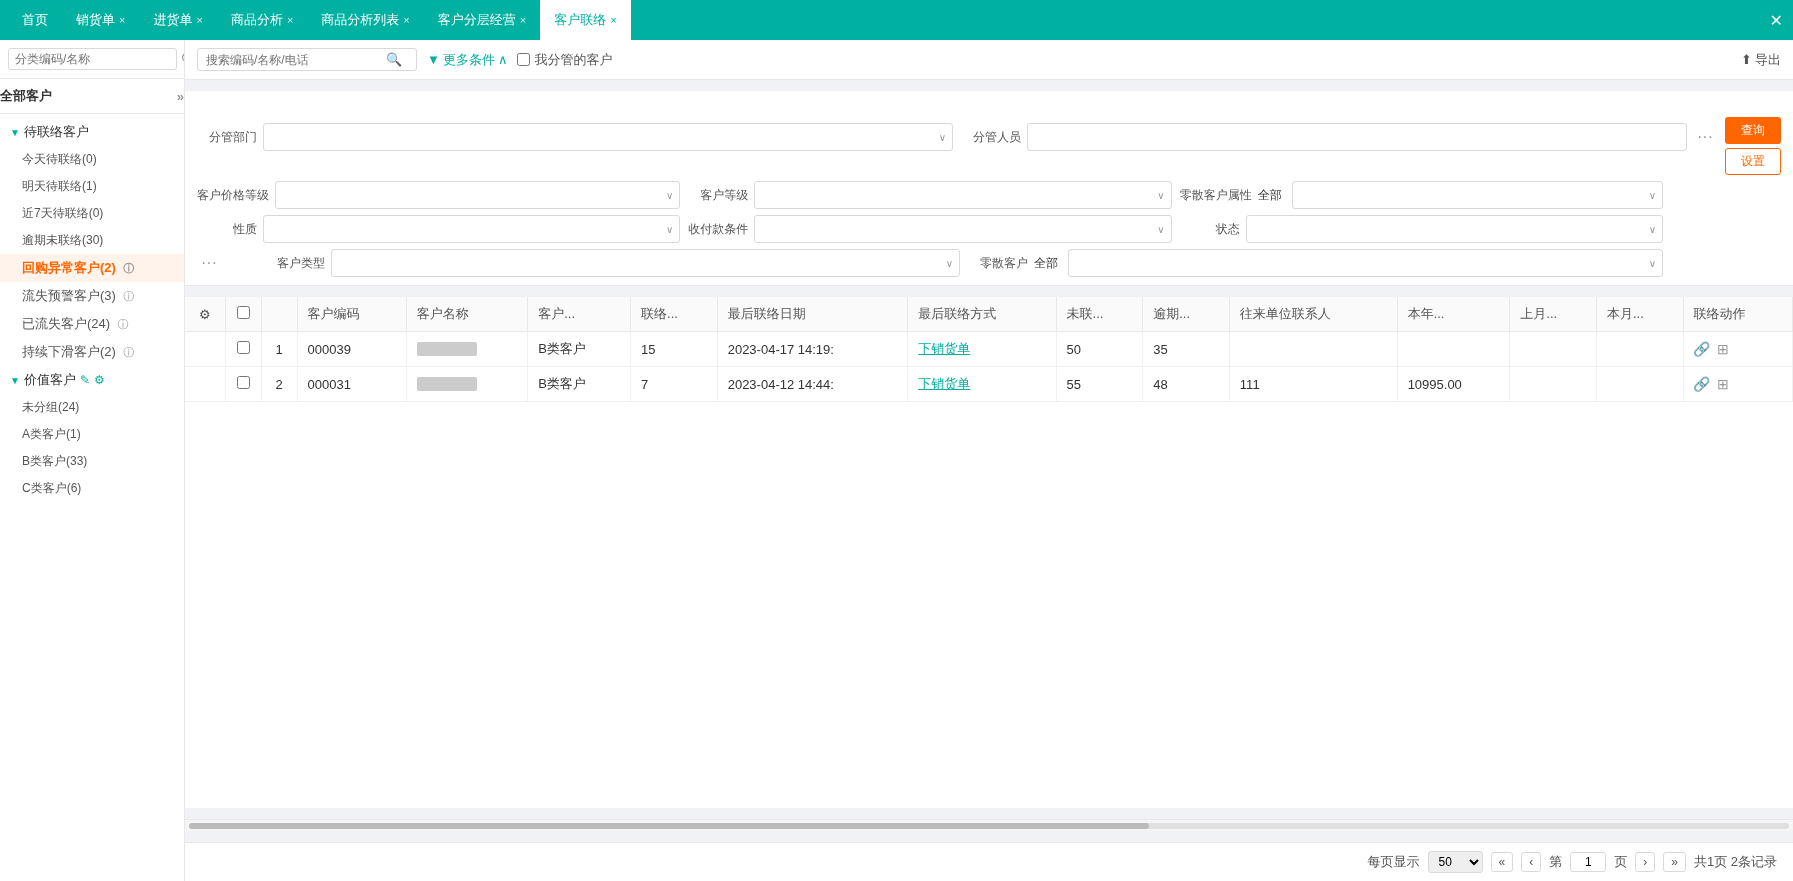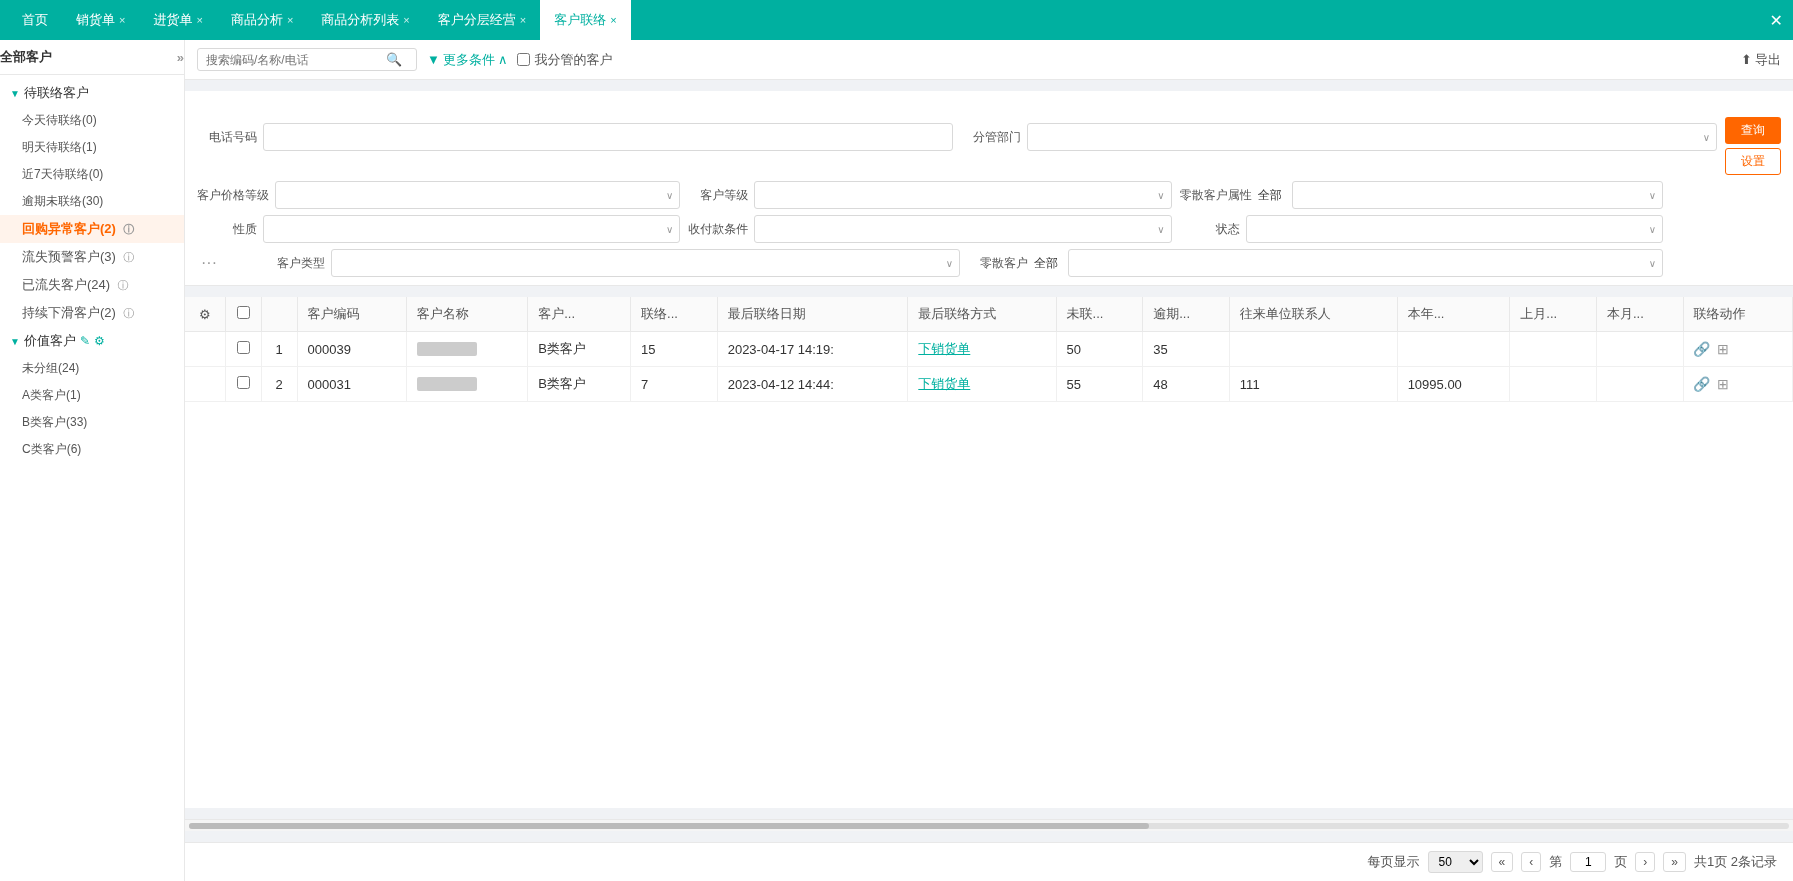--- a/index.html
+++ b/index.html
@@ -410,20 +410,24 @@
   <div class="nav-item active">
     <span>客户联络</span>
     <span class="nav-close">×</span>
   </div>
   <span class="close-btn-top">✕</span>
 </div>
 
 <div class="main-layout">
 
   <div class="sidebar">
+    <div class="sidebar-search">
+      <input type="text" placeholder="分类编码/名称" style="">
+      <span class="search-icon">🔍</span>
+    </div>
     <div class="sidebar-header">
       <span>全部客户</span>
       <span class="collapse-icon">»</span>
     </div>
     <div class="sidebar-tree">
       <div class="tree-group-label">
         <span class="arrow">▼</span>
         <span>待联络客户</span>
       </div>
       <div class="tree-item">今天待联络(0)</div>
@@ -480,29 +484,30 @@
       <div class="export-btn">
         <span>⬆</span>
         <span>导出</span>
       </div>
     </div>
 
     <div class="advanced-filter">
 
       <div class="filter-row">
         <div class="filter-cell">
-          <span class="filter-label">电话号码</span>
-          <input class="filter-input" style="flex: 1 1 0%;">
-        </div>
-        <div class="filter-cell">
           <span class="filter-label">分管部门</span>
           <div class="filter-select">
             <span></span>
             <span class="chevron">∨</span>
           </div>
+        </div>
+        <div class="filter-cell">
+          <span class="filter-label">分管人员</span>
+          <input class="filter-input" style="flex: 1 1 0%;">
+          <span class="dots-btn">···</span>
         </div>
         <div class="filter-actions">
           <button class="btn-query">查询</button>
           <button class="btn-settings">设置</button>
         </div>
       </div>
 
       <div class="filter-row">
         <div class="filter-cell">
           <span class="filter-label">客户价格等级</span>

